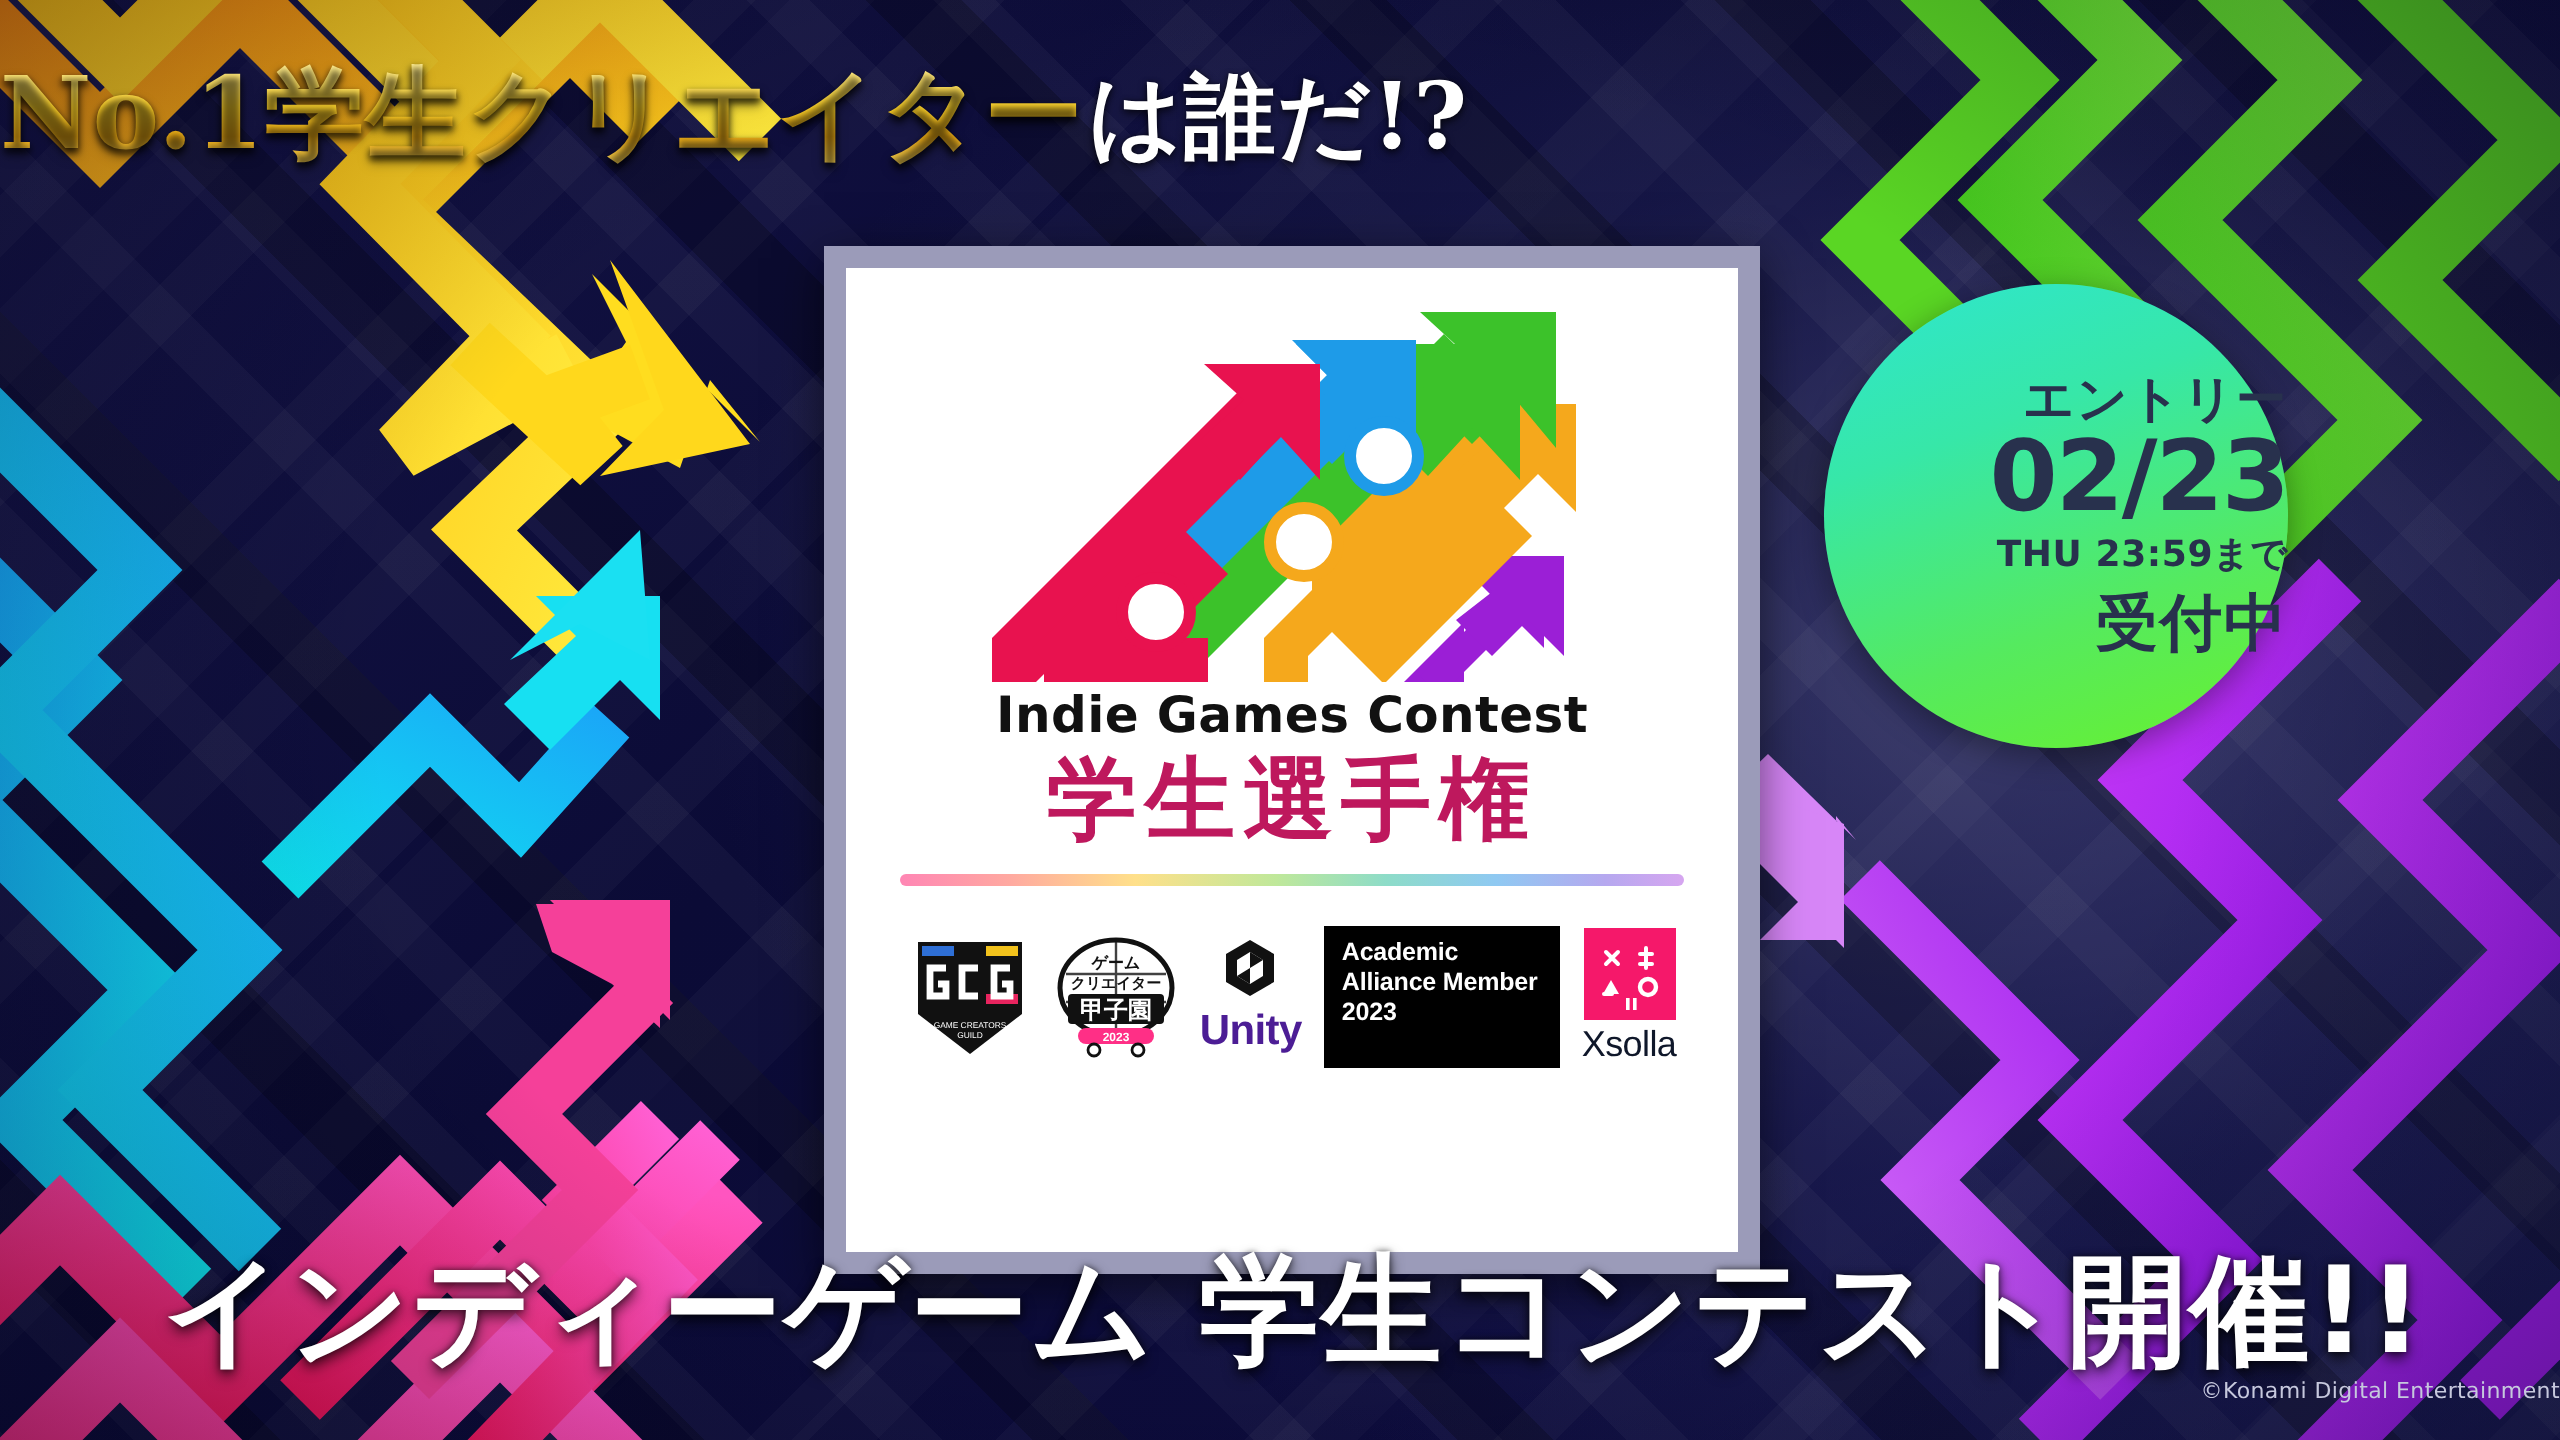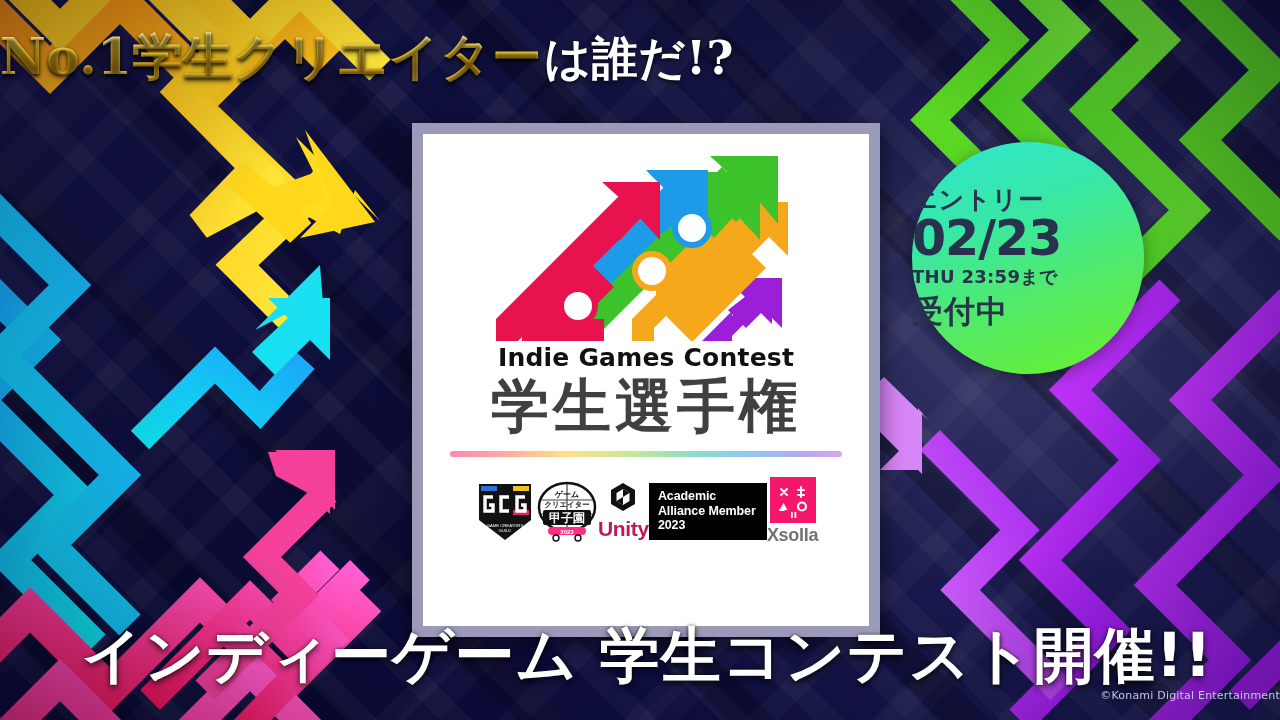--- a/index.html
+++ b/index.html
@@ -78,58 +78,58 @@
   .logo-mark{margin-top:22px;width:300px;height:185px;}
   .logo-mark svg{width:300px;height:185px;display:block;}
 
   .igc-title{
     font-family:"DejaVu Sans","Liberation Sans",sans-serif;
     font-weight:700;font-size:25px;color:#111;letter-spacing:.2px;
     margin-top:2px;
   }
   .jp-title{
     font-family:"DejaVu Sans","Liberation Sans",sans-serif;
-    font-weight:700;font-size:58px;color:#404040;letter-spacing:4px;
+    font-weight:700;font-size:45px;color:#be185d;letter-spacing:4px;
     margin-top:4px;line-height:1.05;
   }
   .rainbow-rule{
     width:392px;height:6px;margin-top:14px;border-radius:3px;
     background:linear-gradient(90deg,#ff86b4 0%,#ffa9a0 14%,#ffe08a 30%,#bfe89a 48%,#8ddcc8 62%,#8fc9f2 76%,#b6a8ef 90%,#d6a6f0 100%);
   }
 
   .sponsors{
     display:flex;align-items:center;justify-content:flex-start;
-    margin-top:20px;
+    gap:11px;margin-top:20px;
   }
   .sp{display:flex;flex-direction:column;align-items:center;}
 
   
   .gcg{width:62px;height:62px;}
   
   .koshien{width:62px;height:62px;}
   
   .unity-wrap{display:flex;align-items:center;gap:5px;}
-  .unity-txt{font-weight:700;font-size:21px;color:#be185d;letter-spacing:-.3px;}
+  .unity-txt{font-weight:700;font-size:21px;color:#4c1d95;letter-spacing:-.3px;}
   
   .aam{
-    background:#000;color:#fff;padding:6px 9px 7px 9px;
+    background:#000;color:#fff;padding:6px 9px 20px 9px;
     font-weight:700;font-size:12.5px;line-height:1.18;width:100px;
     letter-spacing:-.1px;
   }
   
   .xs-sq{width:46px;height:46px;background:#f5186a;position:relative;}
   .xs-sq svg{position:absolute;inset:0;}
-  .xs-txt{font-weight:700;font-size:18px;color:#737373;margin-top:2px;letter-spacing:-.3px;}
+  .xs-txt{font-weight:400;font-size:18px;color:#0f172a;margin-top:2px;letter-spacing:-.3px;}
 
   
   .badge{
     position:absolute;left:912px;top:142px;width:232px;height:232px;border-radius:50%;
     background:linear-gradient(160deg,#2ee6cf 0%,#37e7a8 32%,#55ea5f 68%,#69f12c 100%);
     box-shadow:0 4px 16px rgba(0,0,0,.38);
-    display:flex;flex-direction:column;align-items:flex-start;justify-content:center;
+    display:flex;flex-direction:column;align-items:flex-end;justify-content:center;
     color:#28314d;z-index:7;
   }
   .badge .b-entry{
     font-family:"DejaVu Sans","Liberation Sans",sans-serif;
     font-weight:700;font-size:25px;letter-spacing:1px;margin-bottom:-2px;
   }
   .badge .b-date{
     font-family:"DejaVu Sans","Liberation Sans",sans-serif;
     font-weight:700;font-size:49px;letter-spacing:-1px;line-height:1.02;
   }

